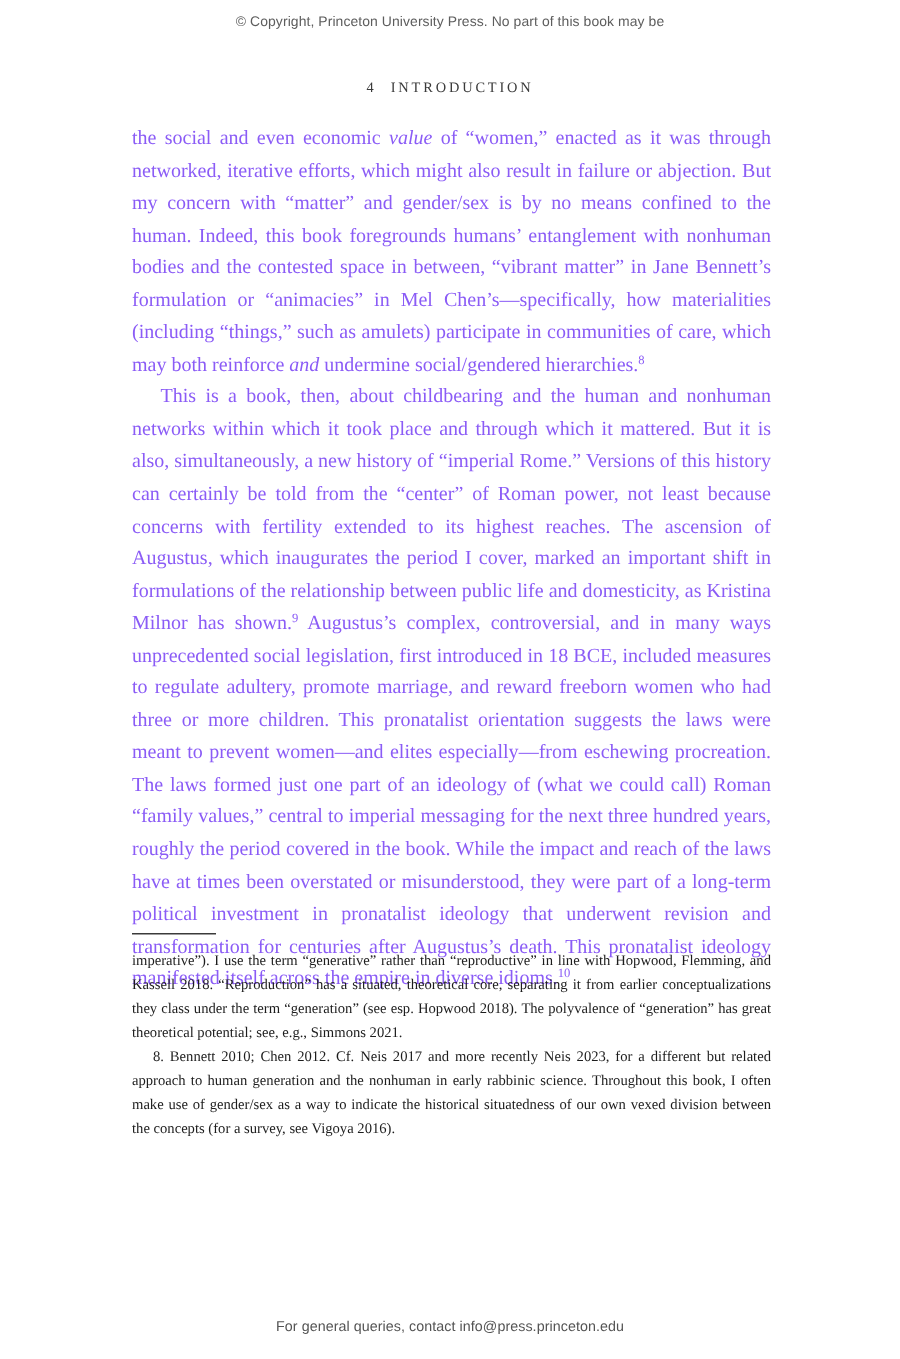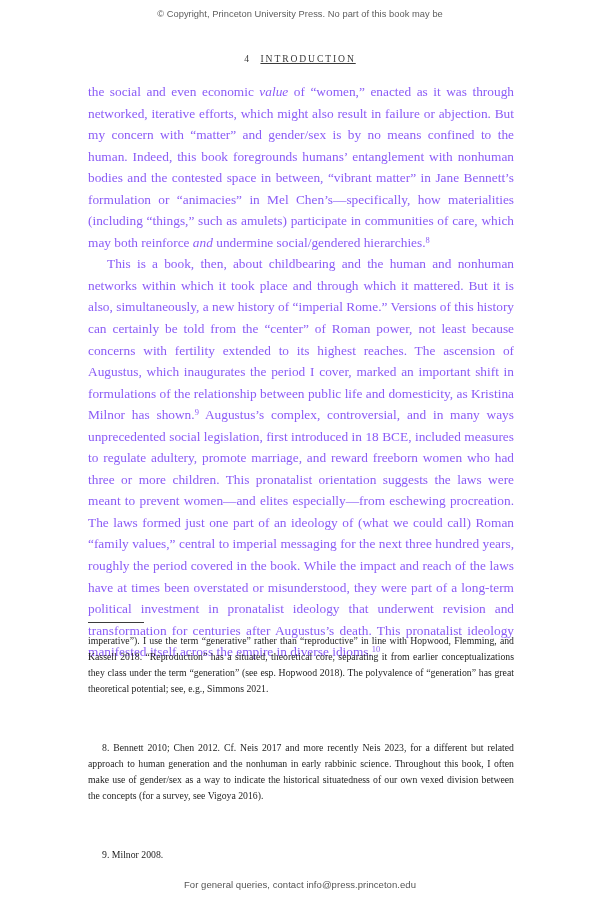--- a/index.html
+++ b/index.html
@@ -48,21 +48,20 @@
     text-align: center;
     font-size: 9.6px;
     color: #3a3a3a;
   }
   .running-head .folio {
     letter-spacing: 0.4px;
   }
   .running-head .chapter-name {
     letter-spacing: 1.9px;
     margin-left: 11px;
-    text-decoration: underline;
   }
 
   
   .body-text {
     position: absolute;
     top: 81px;
     left: 88px;
     width: 426px;
     font-size: 13.35px;
     line-height: 21.55px;
@@ -114,21 +113,20 @@
     line-height: 16.05px;
     text-align: justify;
     color: #1d1d1d;
   }
   .footnotes p {
     margin: 0;
     hyphens: none;
   }
   .footnotes p.indent {
     text-indent: 14px;
-    margin-top: 43px;
   }
   .footnotes p.last-line-left {
     text-align-last: left;
   }
 
   
   .footer {
     position: absolute;
     top: 879px;
     left: 0;
@@ -156,18 +154,17 @@
   <div class="body-text">
     <p>the social and even economic <i>value</i> of “women,” enacted as it was through networked, iterative efforts, which might also result in failure or abjection. But my concern with “matter” and gender/sex is by no means confined to the human. Indeed, this book foregrounds humans’ entanglement with nonhuman bodies and the contested space in between, “vibrant matter” in Jane Bennett’s formulation or “animacies” in Mel Chen’s—specifically, how materialities (including “things,” such as amulets) participate in communities of care, which may both reinforce <i>and</i> undermine social/gendered hierarchies.<sup>8</sup></p>
     <p class="indent">This is a book, then, about childbearing and the human and nonhuman networks within which it took place and through which it mattered. But it is also, simultaneously, a new history of “imperial Rome.” Versions of this history can certainly be told from the “center” of Roman power, not least because concerns with fertility extended to its highest reaches. The ascension of Augustus, which inaugurates the period I cover, marked an important shift in formulations of the relationship between public life and domesticity, as Kristina Milnor has shown.<sup>9</sup> Augustus’s complex, controversial, and in many ways unprecedented social legislation, first introduced in 18 BCE, included measures to regulate adultery, promote marriage, and reward freeborn women who had three or more children. This pronatalist orientation suggests the laws were meant to prevent women—and elites especially—from eschewing procreation. The laws formed just one part of an ideology of (what we could call) Roman “family values,” central to imperial messaging for the next three hundred years, roughly the period covered in the book. While the impact and reach of the laws have at times been overstated or misunderstood, they were part of a long-term political investment in pronatalist ideology that underwent revision and transformation for centuries after Augustus’s death. This pronatalist ideology manifested itself across the empire in diverse idioms.<sup>10</sup></p>
   </div>
 
   <div class="note-rule"></div>
 
   <div class="footnotes">
     <p class="last-line-left">imperative”). I use the term “generative” rather than “reproductive” in line with Hopwood, Flemming, and Kassell 2018. “Reproduction” has a situated, theoretical core, separating it from earlier conceptualizations they class under the term “generation” (see esp. Hopwood 2018). The polyvalence of “generation” has great theoretical potential; see, e.g., Simmons 2021.</p>
     <p class="indent last-line-left">8. Bennett 2010; Chen 2012. Cf. Neis 2017 and more recently Neis 2023, for a different but related approach to human generation and the nonhuman in early rabbinic science. Throughout this book, I often make use of gender/sex as a way to indicate the historical situatedness of our own vexed division between the concepts (for a survey, see Vigoya 2016).</p>
-    <p class="indent last-line-left">9. Milnor 2008.</p>
   </div>
 
   <div class="footer">For general queries, contact info@press.princeton.edu</div>
 
 </div>
 
 </body></html>

